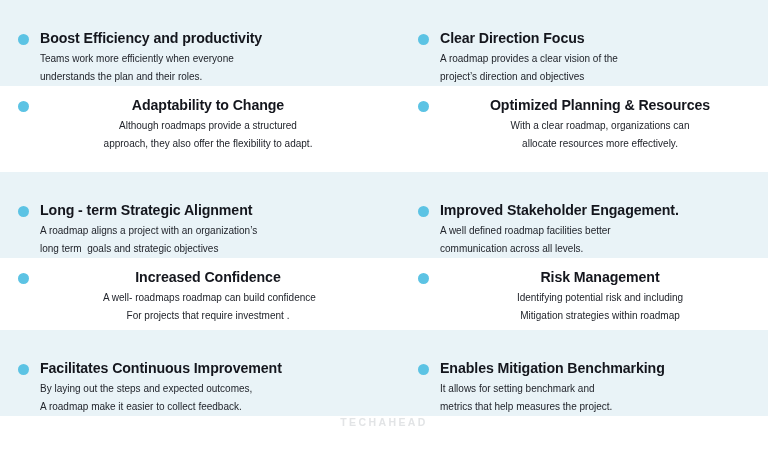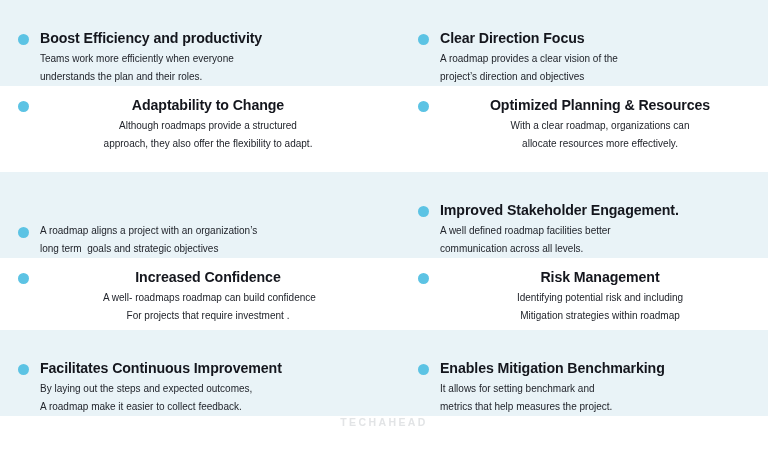--- a/index.html
+++ b/index.html
@@ -152,20 +152,21 @@
       </div>
     </div>
   </div>
 
   <div class="band tinted band-r3">
     <div class="col col-left">
       <div class="bullet-wrap">
           <span class="bullet"></span>
         </div>
       <div class="item-text">
+        <div class="item-title">Long - term Strategic Alignment</div>
         <div class="item-desc">A roadmap aligns a project with an organization’s
 long term  goals and strategic objectives</div>
       </div>
     </div>
     <div class="col col-right">
       <div class="bullet-wrap">
           <span class="bullet"></span>
         </div>
       <div class="item-text">
         <div class="item-title">Improved Stakeholder Engagement.</div>

